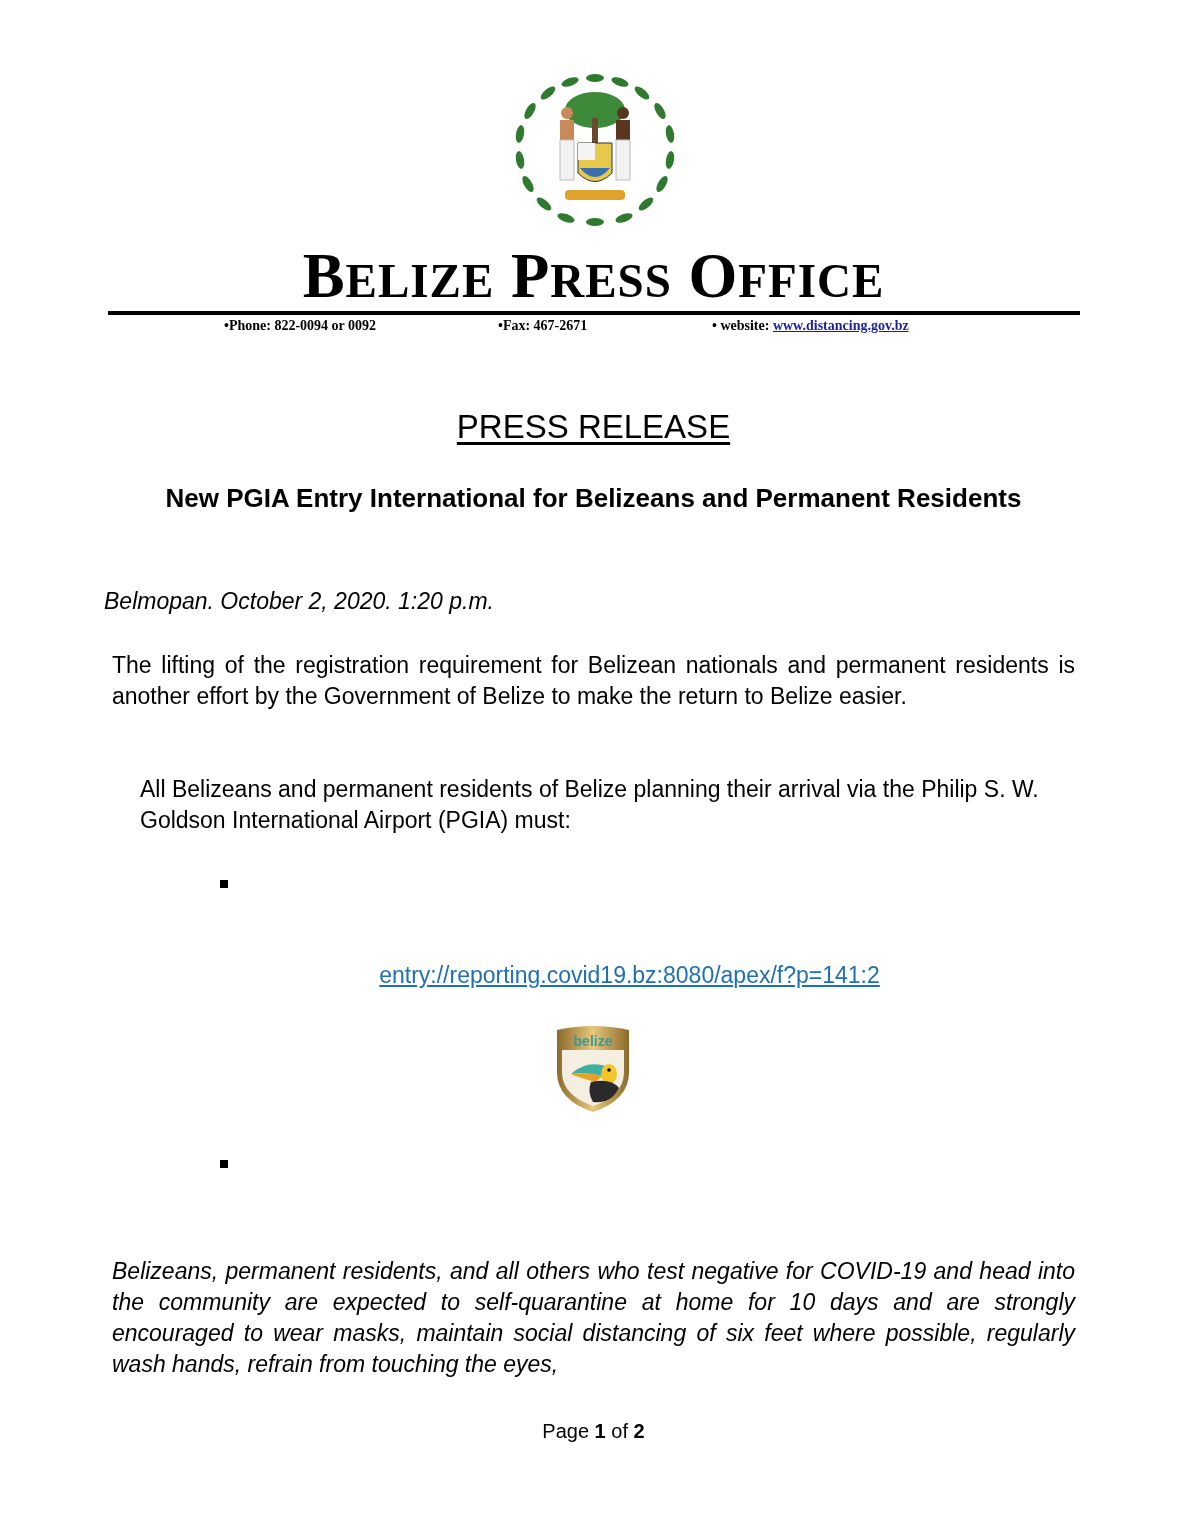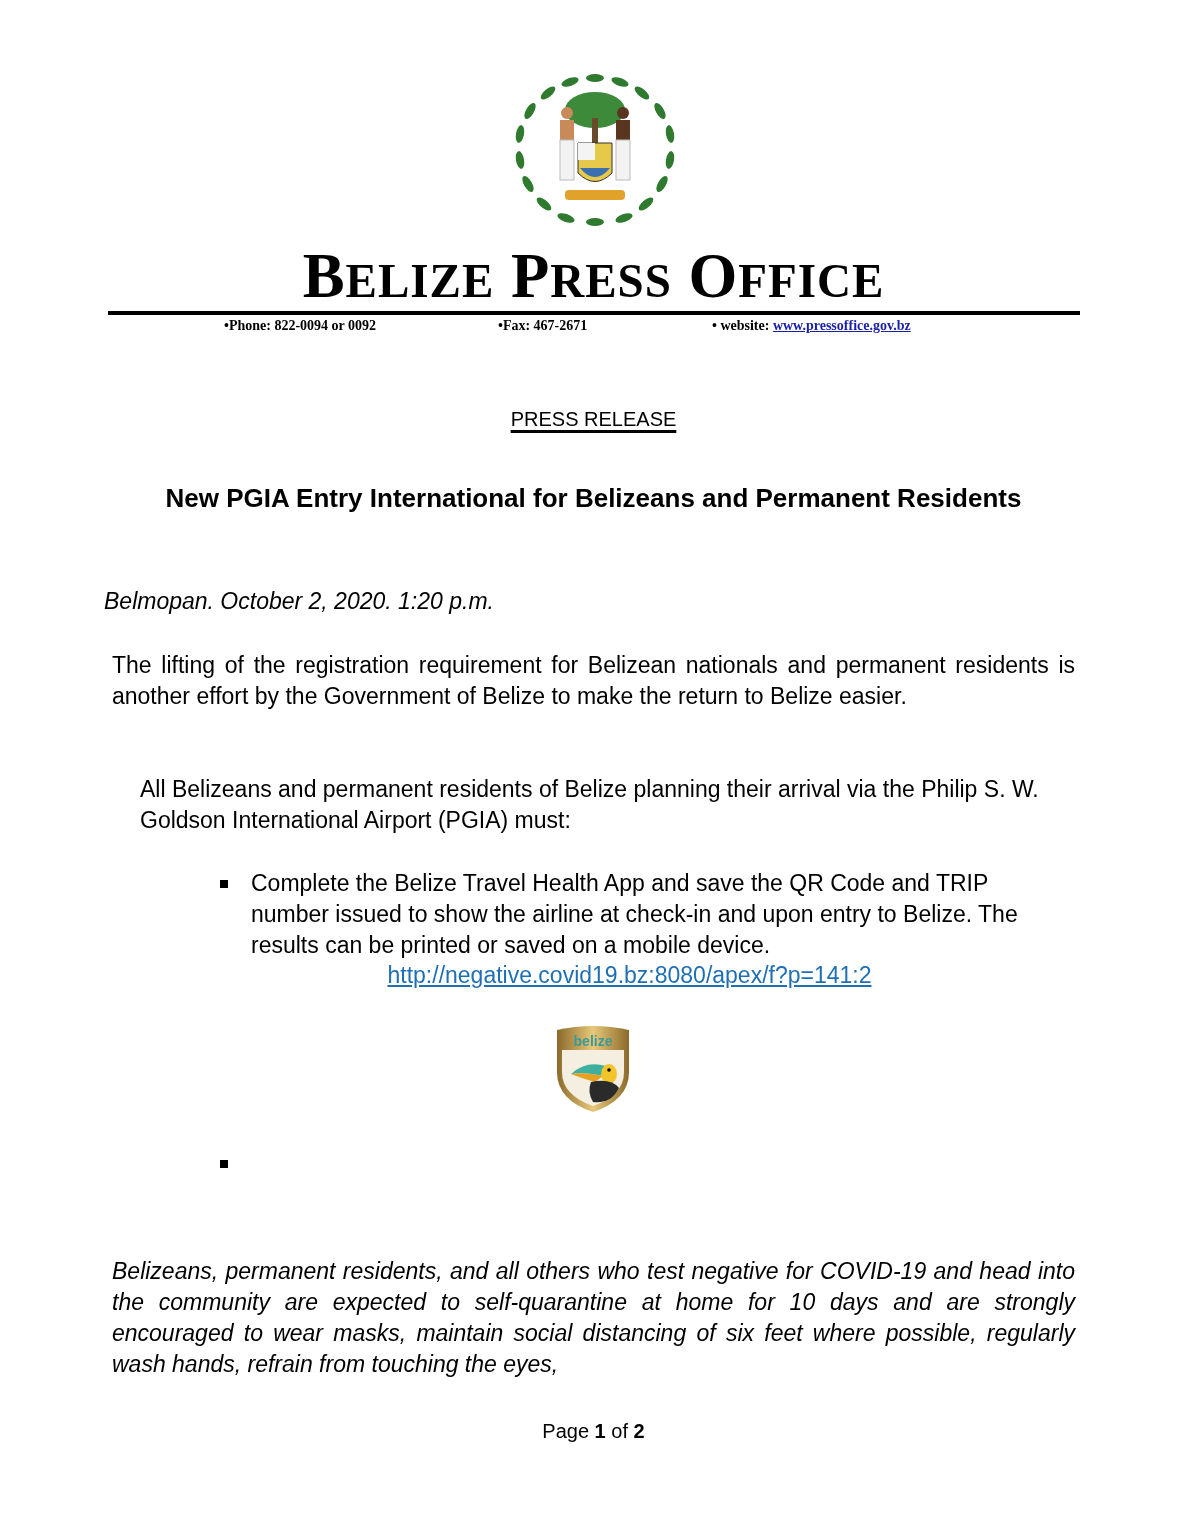--- a/index.html
+++ b/index.html
@@ -13,21 +13,21 @@
   #org-name { left: 0; width: 1187px; top: 236px; text-align: center; font-size: 64px; font-weight: bold; letter-spacing: 1px; line-height: 80px; transform: scaleX(0.98); }
   #org-name .sc { font-size: 48px; }
 
   #rule { left: 108px; top: 311px; width: 972px; height: 4px; background: #000; }
 
   #contact-phone { left: 224px; top: 318px; font-size: 14px; font-weight: bold; }
   #contact-fax   { left: 498px; top: 318px; font-size: 14px; font-weight: bold; }
   #contact-web   { left: 712px; top: 318px; font-size: 14px; font-weight: bold; }
   #contact-web a { color: #1a1fa8; text-decoration: underline; }
 
-  #press-release { left: 0; width: 1187px; top: 408px; text-align: center; font-size: 20px; font-weight: normal; text-decoration: underline; text-decoration-thickness: 3px; text-underline-offset: 4px; }
+  #press-release { left: 0; width: 1187px; top: 408px; text-align: center; font-size: 33px; font-weight: normal; text-decoration: underline; text-decoration-thickness: 3px; text-underline-offset: 4px; }
 
   #headline { left: 140px; width: 907px; top: 480px; text-align: center; font-size: 26px; font-weight: bold; line-height: 37px; }
 
   #dateline { left: 104px; top: 588px; font-size: 23px; font-style: italic; }
 
   .para { left: 112px; width: 963px; font-size: 23px; line-height: 31px; text-align: justify; }
   #para1 { top: 650px; }
   #para2 { top: 774px; text-align: left; margin-left: 28px; }
   #para3 { top: 1256px; font-style: italic; }
 
@@ -94,39 +94,38 @@
   <span><span>B</span><span class="sc">ELIZE</span></span>
   <span><span>P</span><span class="sc">RESS</span></span>
   <span><span>O</span><span class="sc">FFICE</span></span>
 </div>
 
 <div id="rule" class="abs"></div>
 
 <div id="contact-phone" class="abs serif">•Phone: 822-0094 or 0092</div>
 <div id="contact-fax" class="abs serif">•Fax: 467-2671</div>
 <div id="contact-web" class="abs serif">
-  <span>• website: </span><a>www.pressoffice.gov.bz</a>
+  <span>• website: </span><a>www.distancing.gov.bz</a>
 </div>
 
 <div id="press-release" class="abs sans">PRESS RELEASE</div>
 
 <div id="headline" class="abs sans">New PGIA Entry International for Belizeans and Permanent Residents</div>
 
 <div id="dateline" class="abs sans">Belmopan. October 2, 2020. 1:20 p.m.</div>
 
 <div id="para1" class="abs sans para">The lifting of the registration requirement for Belizean nationals and permanent residents is another effort by the Government of Belize to make the return to Belize easier.</div>
 <div id="para2" class="abs sans para">All Belizeans and permanent residents of Belize planning their arrival via the Philip S. W. Goldson International Airport (PGIA) must:</div>
 
 <div id="bullet1" class="abs sans bullet">
   <span class="marker"></span>
-  <span class="btext">Complete the Belize Travel Health App and save the QR Code and TRIP number issued to show the airline at check-in and upon entry to Belize.  The results can be printed or saved on a mobile device.</span>
 </div>
 
 <div id="app-link" class="abs sans">
-  <a>http://negative.covid19.bz:8080/apex/f?p=141:2</a>
+  <a>entry://reporting.covid19.bz:8080/apex/f?p=141:2</a>
 </div>
 
 <div id="app-logo" class="abs">
   <svg width="84" height="92" viewBox="0 0 84 92">
     <defs>
       <linearGradient id="gold" x1="0" y1="0" x2="1" y2="0">
         <stop offset="0" stop-color="#8a6a2a"></stop>
         <stop offset="0.5" stop-color="#e8c87a"></stop>
         <stop offset="1" stop-color="#8a6a2a"></stop>
       </linearGradient>

